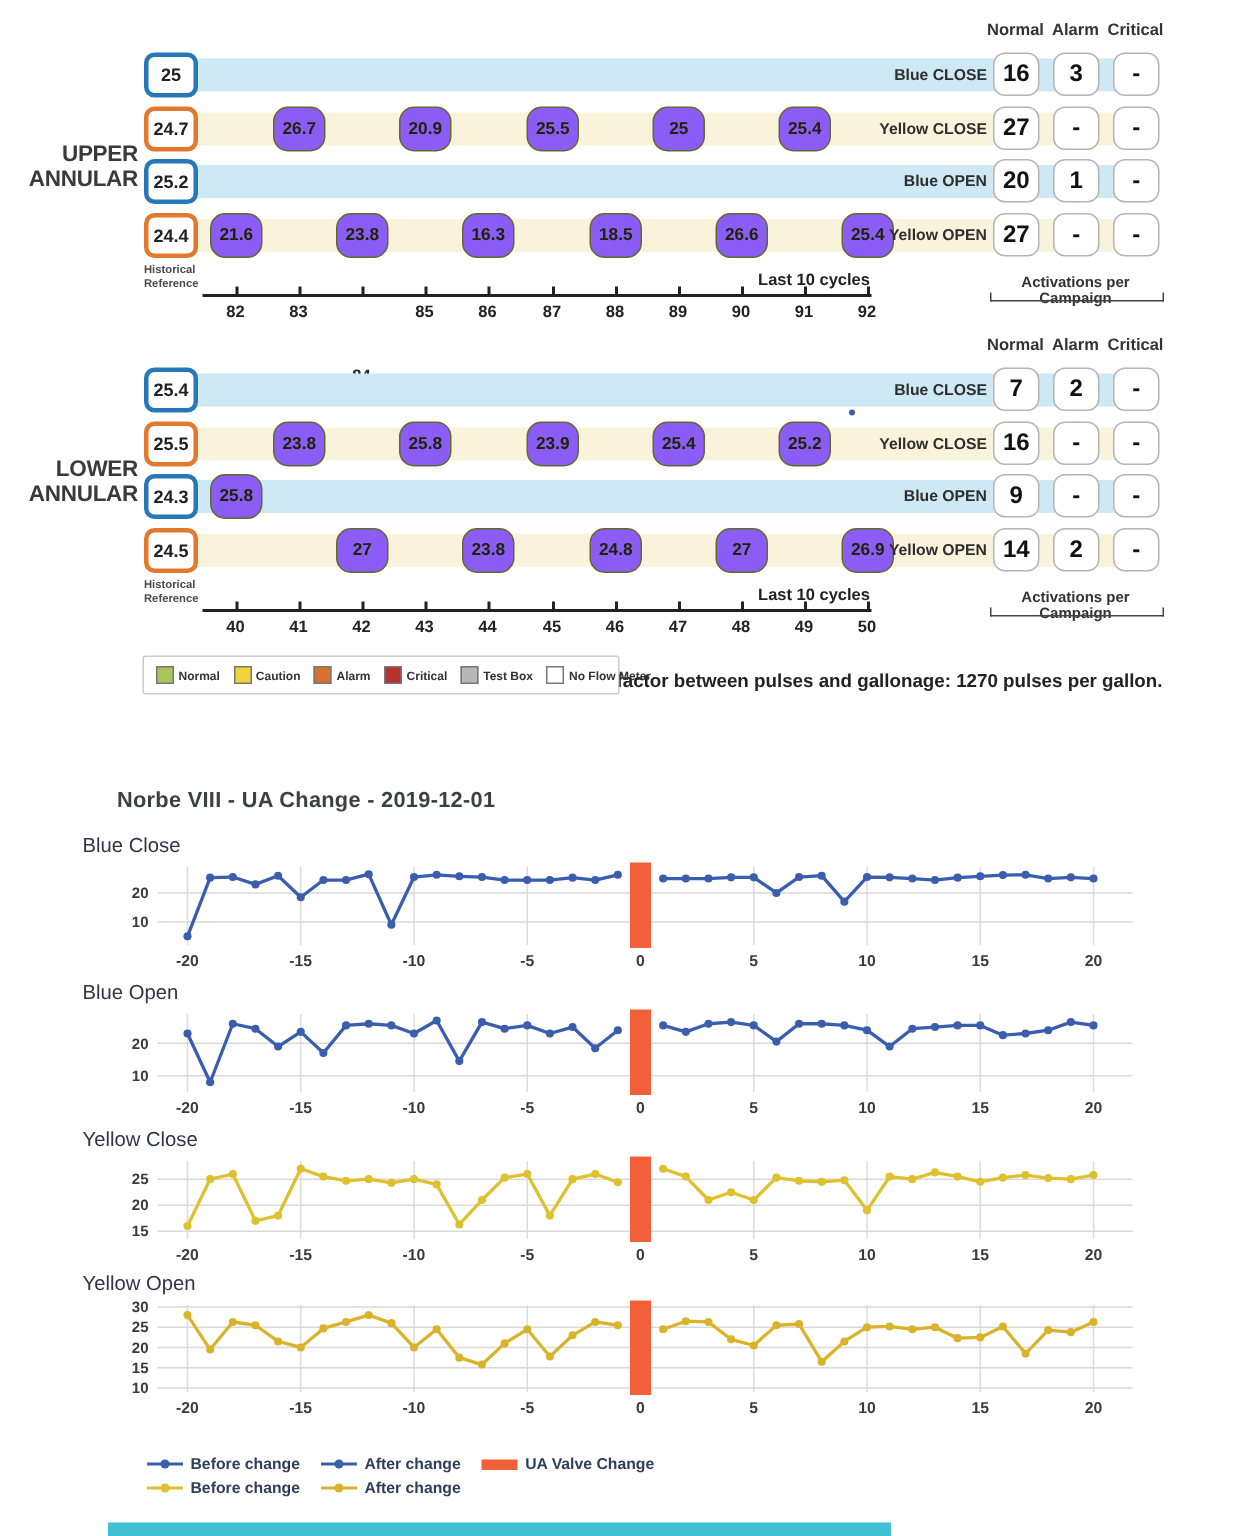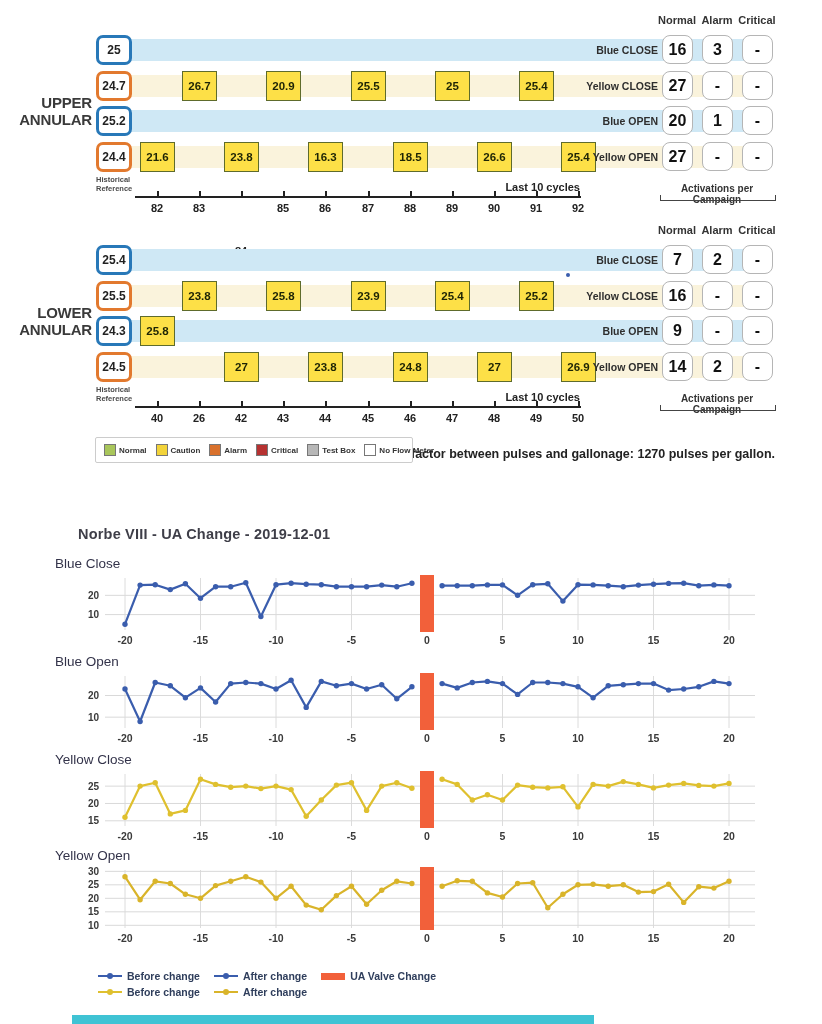--- a/index.html
+++ b/index.html
@@ -4,21 +4,21 @@
 <style>
   html,body{margin:0;padding:0;background:#fff;}
   .stage{position:relative;width:822px;height:1024px;background:#fff;font-family:"Liberation Sans",sans-serif;overflow:hidden;}
   .abs{position:absolute;}
   .band{position:absolute;height:22px;left:130px;width:630px;}
   .band.blue{background:#cfe8f5;}
   .band.yellow{background:#faf3dc;}
   .refbox{position:absolute;left:96px;width:30px;height:24px;background:#fff;border:3px solid #2878b8;border-radius:7px;
     display:flex;align-items:center;justify-content:center;font-weight:bold;font-size:12px;color:#222;}
   .refbox.yellow{border-color:#e2792e;}
-  .gbox{position:absolute;width:33px;height:28px;background:#fde047;border:1.5px solid #5e6b2c;border-radius:0;
+  .gbox{position:absolute;width:33px;height:28px;background:#8b5cf6;border:1.5px solid #5e6b2c;border-radius:10px;
     display:flex;align-items:center;justify-content:center;font-weight:bold;font-size:11.5px;color:#1d2405;}
   .rowlabel{position:absolute;left:478px;width:180px;text-align:right;font-weight:bold;font-size:10.5px;color:#2e2e2e;}
   .cell{position:absolute;width:29px;height:27px;background:#fff;border:1.5px solid #b5b5b5;border-radius:8px;
     display:flex;align-items:center;justify-content:center;font-weight:bold;font-size:16px;color:#111;}
   .colhead{position:absolute;width:44px;text-align:center;font-weight:bold;font-size:11px;color:#333;}
   .paneltitle{position:absolute;left:0;width:92px;text-align:right;font-weight:bold;font-size:15px;line-height:17px;color:#3a3a3a;letter-spacing:-0.2px;}
   .histlabel{position:absolute;left:96px;font-weight:bold;font-size:7.5px;line-height:9px;color:#4a4a4a;}
   .axisline{position:absolute;left:135px;width:446px;border-top:2px solid #222;}
   .axistick{position:absolute;width:2px;height:5px;background:#222;}
   .cyclenum{position:absolute;width:30px;text-align:center;font-weight:bold;font-size:11px;color:#222;}
@@ -169,21 +169,21 @@
       <div class="colhead" style="top: -25px; left: 695px;">Alarm</div>
       <div class="colhead" style="top: -25px; left: 735px;">Critical</div>
       <div class="histlabel" style="top: 136px;">
         <div>Historical</div>
         <div>Reference</div>
       </div>
       <div class="axisline" style="top: 157px;"></div>
       <div class="axistick" style="top: 152px; left: 157px;"></div>
       <div class="cyclenum" style="top: 163px; left: 142px;">40</div>
       <div class="axistick" style="top: 152px; left: 199px;"></div>
-      <div class="cyclenum" style="top: 163px; left: 184px;">26</div>
+      <div class="cyclenum" style="top: 163px; left: 184px;">41</div>
       <div class="axistick" style="top: 152px; left: 241px;"></div>
       <div class="cyclenum" style="top: 163px; left: 226px;">42</div>
       <div class="axistick" style="top: 152px; left: 283px;"></div>
       <div class="cyclenum" style="top: 163px; left: 268px;">43</div>
       <div class="axistick" style="top: 152px; left: 325px;"></div>
       <div class="cyclenum" style="top: 163px; left: 310px;">44</div>
       <div class="axistick" style="top: 152px; left: 368px;"></div>
       <div class="cyclenum" style="top: 163px; left: 353px;">45</div>
       <div class="axistick" style="top: 152px; left: 410px;"></div>
       <div class="cyclenum" style="top: 163px; left: 395px;">46</div>

